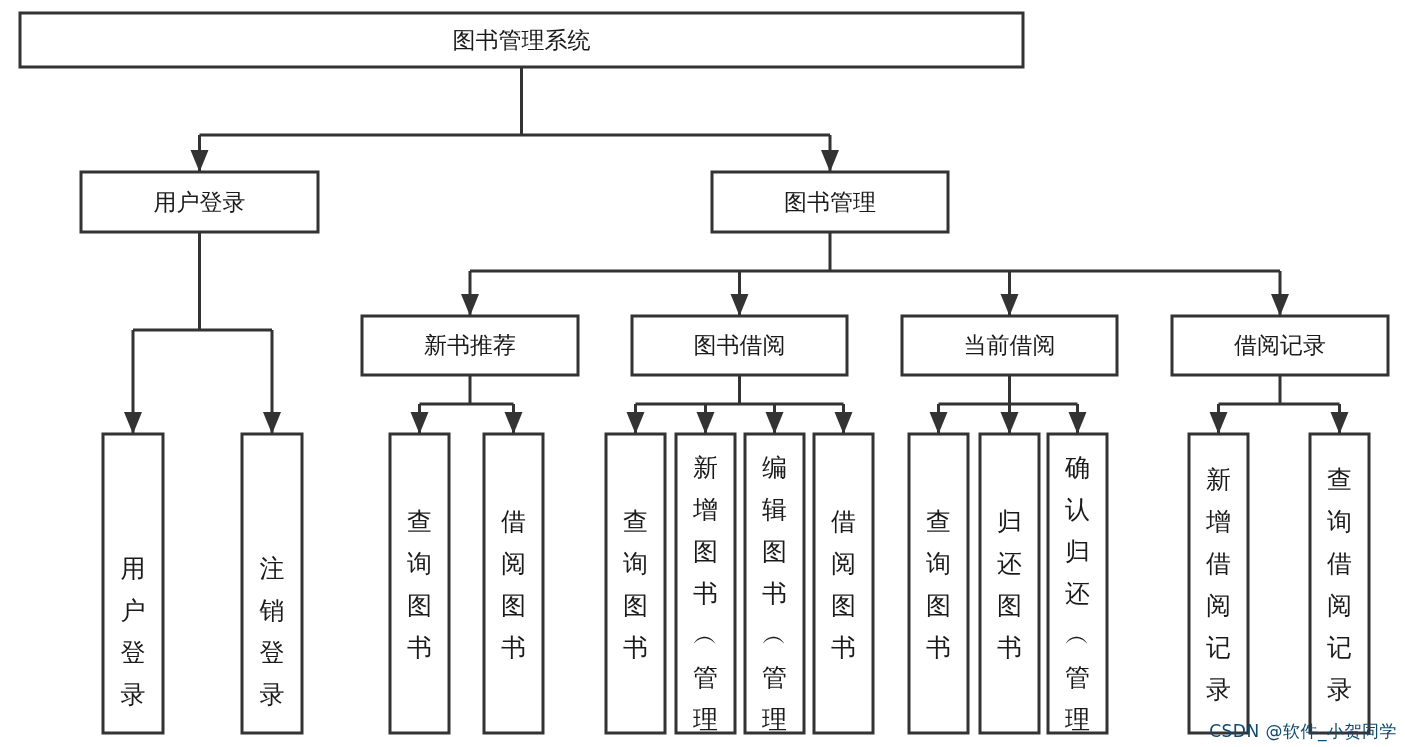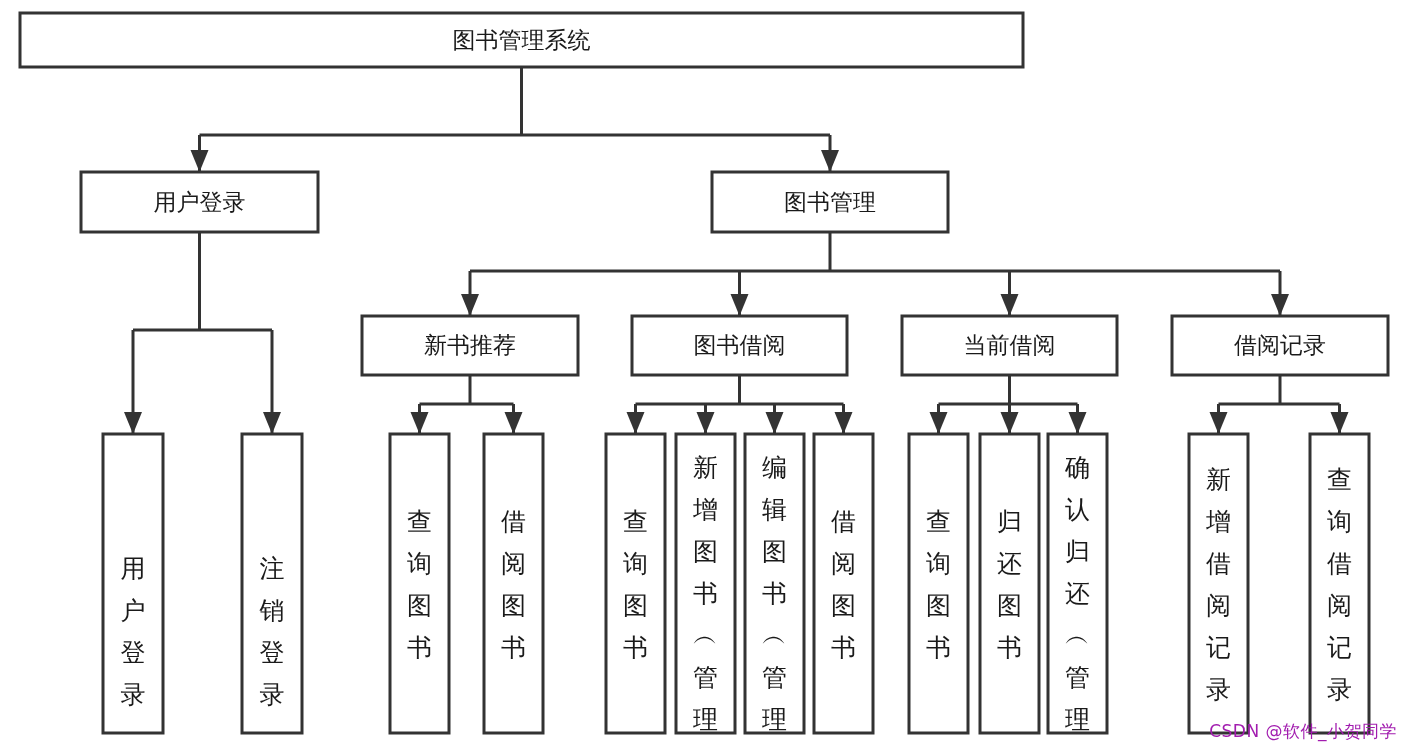--- a/index.html
+++ b/index.html
@@ -56,21 +56,21 @@
     font-size: 25px;
     fill: #1a1a1a;
     text-anchor: middle;
   }
   .watermark {
     position: absolute;
     right: 8px;
     bottom: 4px;
     font-family: "DejaVu Sans", "Liberation Sans", sans-serif;
     font-size: 17px;
-    color: #a21caf;
+    color: #0c4a6e;
     white-space: nowrap;
     letter-spacing: 0.5px;
     pointer-events: none;
   }
 </style>
 </head>
 <body>
 
 <div id="diagram-root">
   <svg class="diagram" viewBox="0 0 1405 747">

